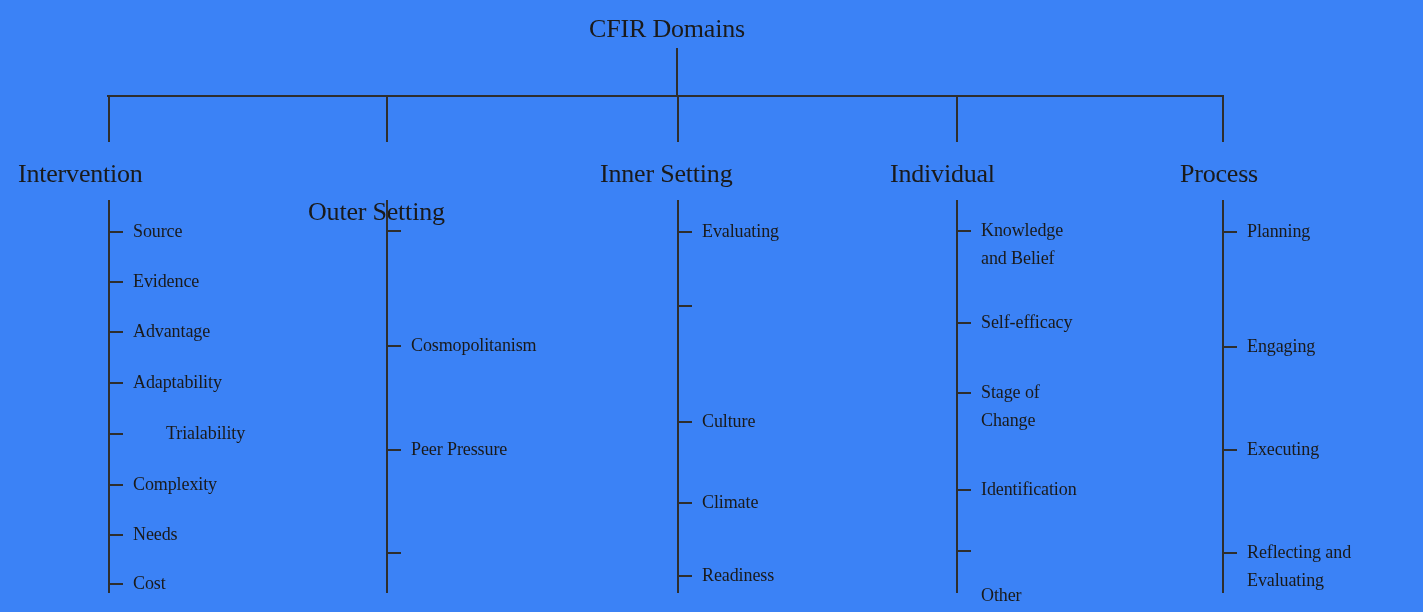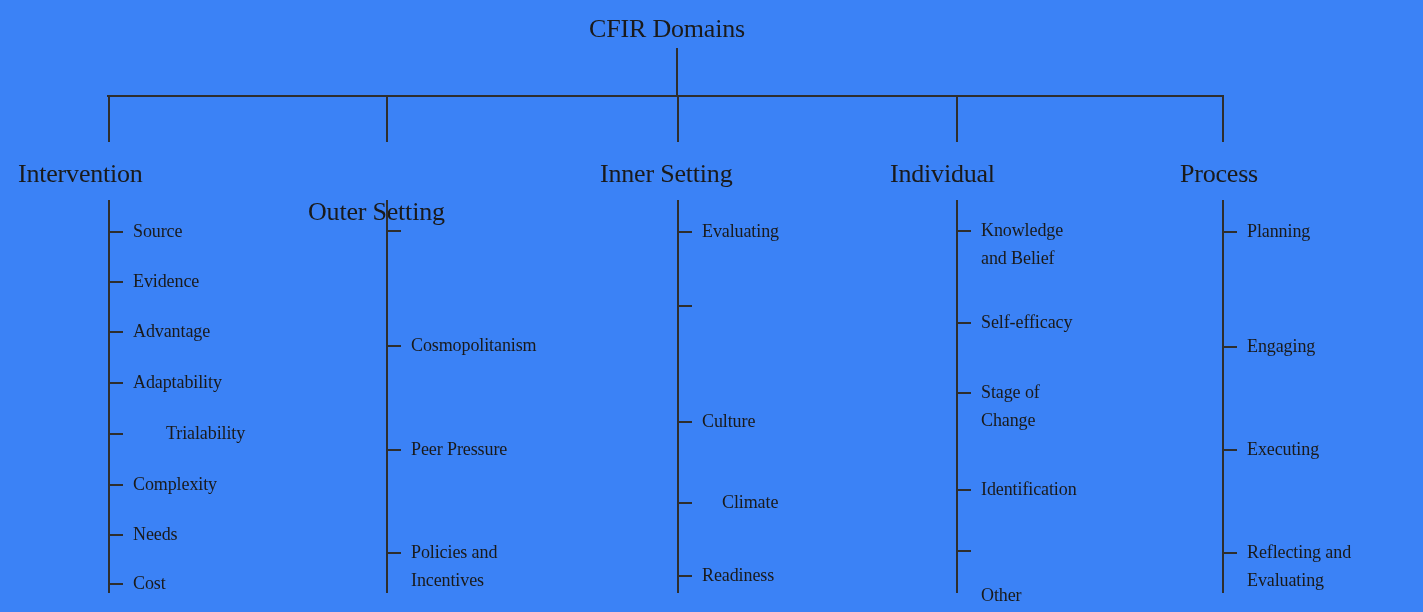--- a/index.html
+++ b/index.html
@@ -53,32 +53,30 @@
     <div class="item" style="left: 133px; top: 569px;">Cost</div>
     <div class="line" style="left: 386px; top: 95px; width: 1.5px; height: 47px;"></div>
     <div class="heading" style="left: 308px; top: 158px; margin-top: 38px;">Outer Setting</div>
     <div class="line" style="left: 386px; top: 200px; width: 1.5px; height: 393px;"></div>
     <div class="line" style="left: 386px; top: 230px; width: 15px; height: 1.5px;"></div>
     <div class="line" style="left: 386px; top: 345px; width: 15px; height: 1.5px;"></div>
     <div class="item" style="left: 411px; top: 331px;">Cosmopolitanism</div>
     <div class="line" style="left: 386px; top: 449px; width: 15px; height: 1.5px;"></div>
     <div class="item" style="left: 411px; top: 435px;">Peer Pressure</div>
     <div class="line" style="left: 386px; top: 552px; width: 15px; height: 1.5px;"></div>
-    <div class="item" style="left: 411px; top: 538px;">Policies and
-Incentives</div>
     <div class="line" style="left: 677px; top: 95px; width: 1.5px; height: 47px;"></div>
     <div class="heading" style="left: 600px; top: 158px;">Inner Setting</div>
     <div class="line" style="left: 677px; top: 200px; width: 1.5px; height: 393px;"></div>
     <div class="line" style="left: 677px; top: 231px; width: 15px; height: 1.5px;"></div>
     <div class="item" style="left: 702px; top: 217px;">Evaluating</div>
     <div class="line" style="left: 677px; top: 305px; width: 15px; height: 1.5px;"></div>
     <div class="line" style="left: 677px; top: 421px; width: 15px; height: 1.5px;"></div>
     <div class="item" style="left: 702px; top: 407px;">Culture</div>
     <div class="line" style="left: 677px; top: 502px; width: 15px; height: 1.5px;"></div>
-    <div class="item" style="left: 702px; top: 488px; margin-left: 20px;">Climate</div>
+    <div class="item" style="left: 702px; top: 488px;">Climate</div>
     <div class="line" style="left: 677px; top: 575px; width: 15px; height: 1.5px;"></div>
     <div class="item" style="left: 702px; top: 561px;">Readiness</div>
     <div class="line" style="left: 956px; top: 95px; width: 1.5px; height: 47px;"></div>
     <div class="heading" style="left: 890px; top: 158px;">Individual</div>
     <div class="line" style="left: 956px; top: 200px; width: 1.5px; height: 393px;"></div>
     <div class="line" style="left: 956px; top: 230px; width: 15px; height: 1.5px;"></div>
     <div class="item" style="left: 981px; top: 216px;">Knowledge
 and Belief</div>
     <div class="line" style="left: 956px; top: 322px; width: 15px; height: 1.5px;"></div>
     <div class="item" style="left: 981px; top: 308px;">Self-efficacy</div>

